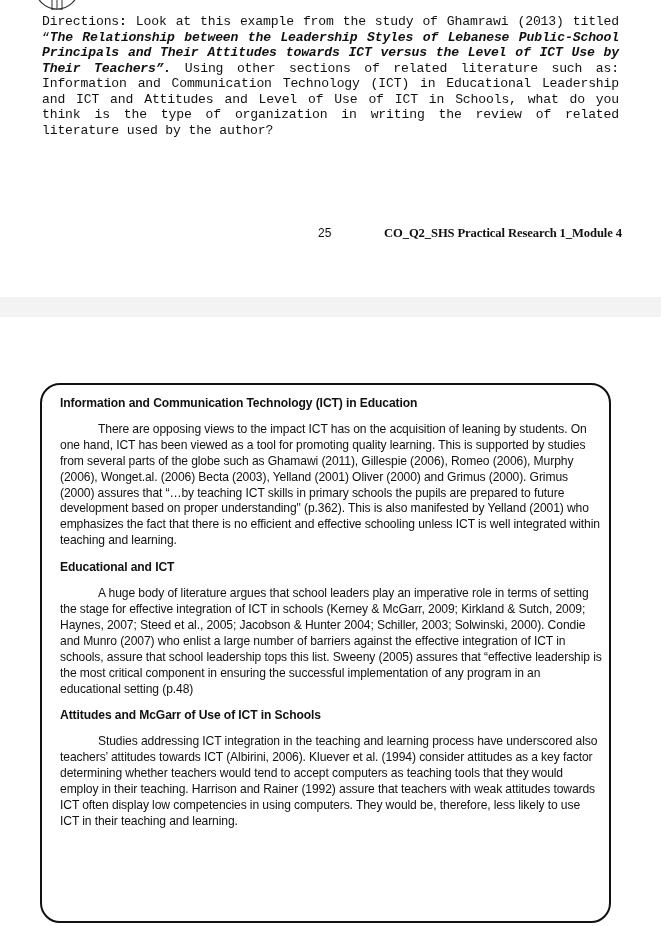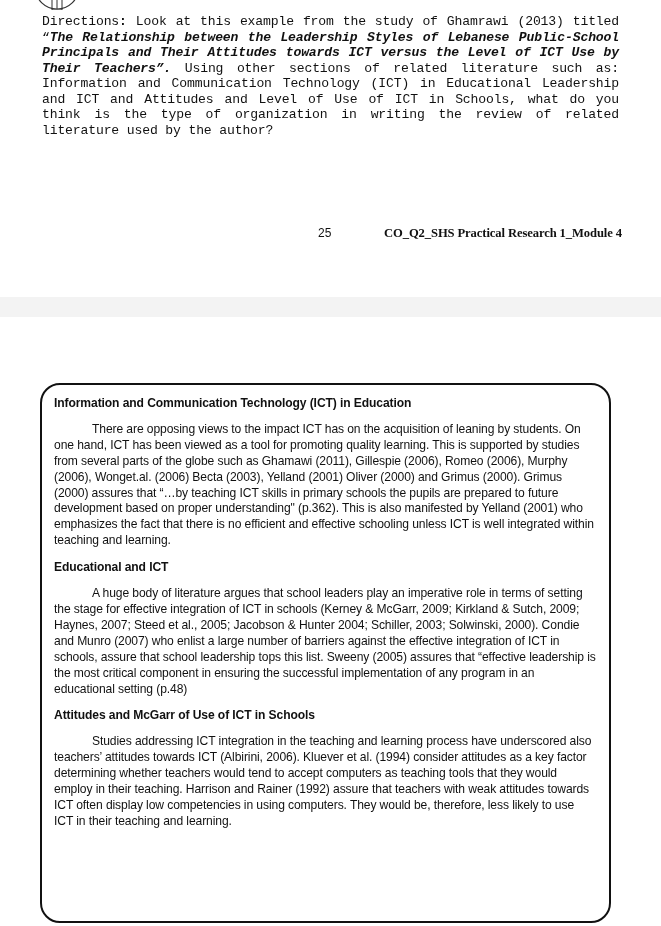--- a/index.html
+++ b/index.html
@@ -91,21 +91,21 @@
     left: 40px;
     top: 383px;
     width: 567px;
     height: 536px;
     border: 2px solid #111111;
     border-radius: 20px;
     box-sizing: content-box;
   }
   .lit-inner {
     position: absolute;
-    left: 12px;
+    left: 18px;
     top: 11px;
     width: 542px;
     font-size: 12.1px;
     line-height: 15.9px;
     letter-spacing: -0.1px;
   }
   .lit-heading {
     font-weight: bold;
     margin: 0;
     font-size: 12.1px;

